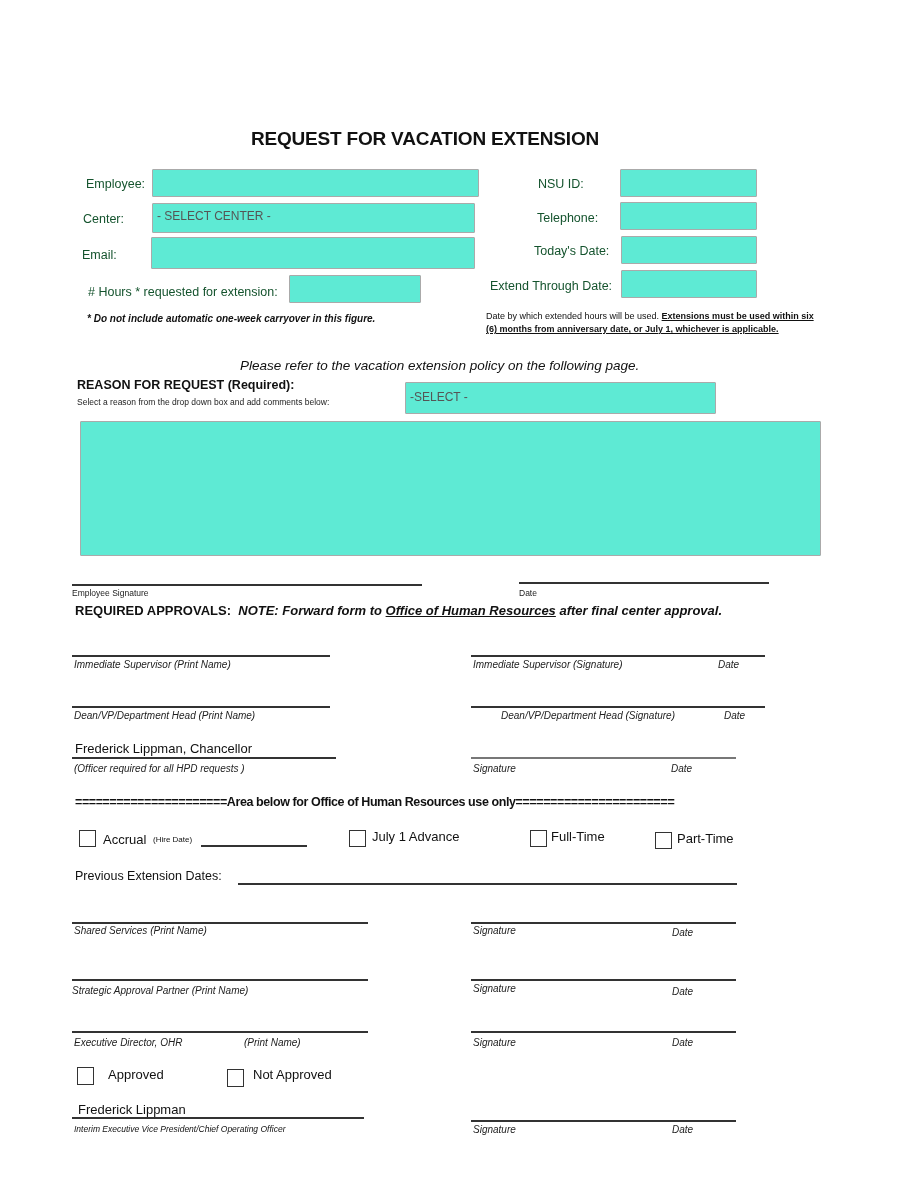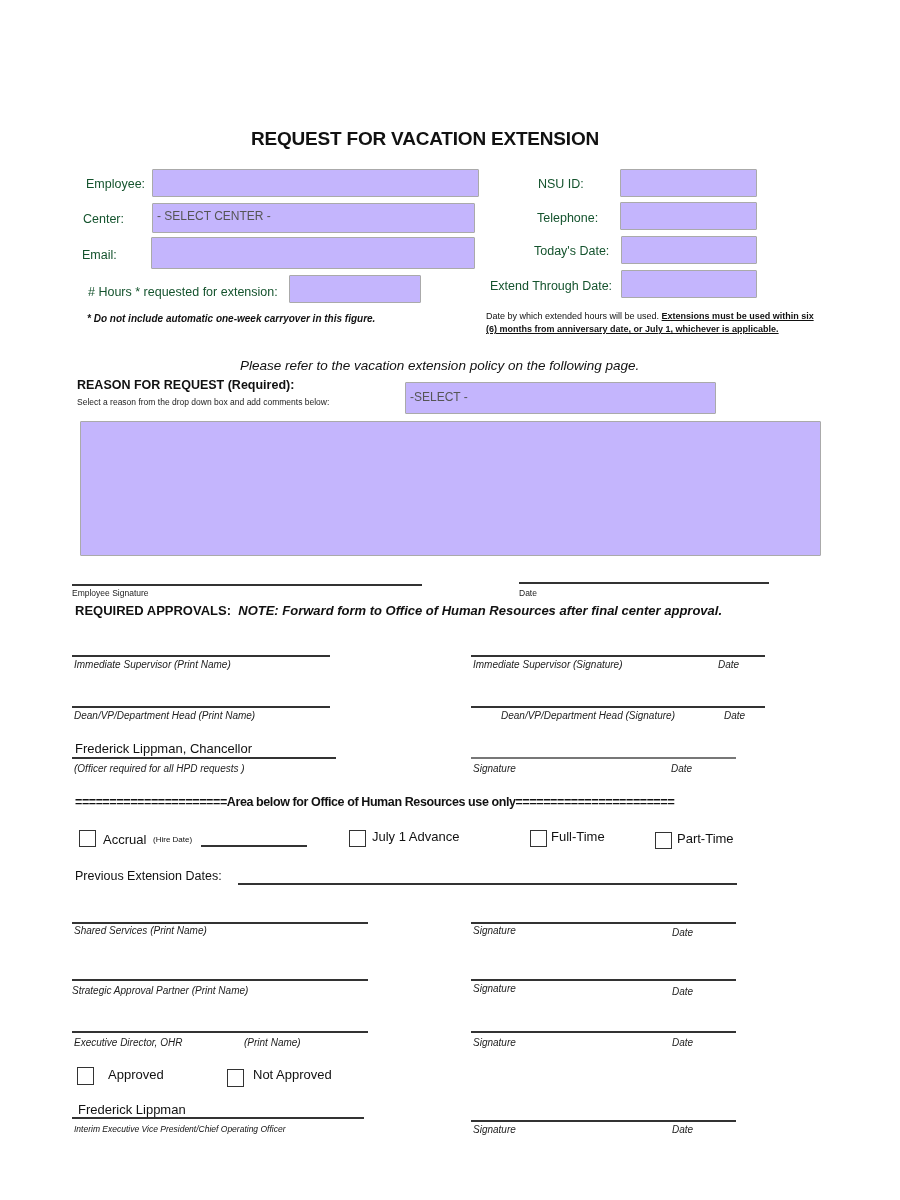--- a/index.html
+++ b/index.html
@@ -1,21 +1,21 @@
 <!DOCTYPE html>
 <html><head>
 <meta charset="utf-8">
 <style>
   * { box-sizing: border-box; margin: 0; padding: 0; }
   html, body { width: 900px; height: 1200px; background: #ffffff; overflow: hidden; }
   body { font-family: "Liberation Sans", sans-serif; color: #111; position: relative; }
   .abs { position: absolute; }
   .title { left: 0; width: 850px; top: 128px; text-align: center; font-weight: bold; font-size: 19px; letter-spacing: -0.2px; }
   .lbl { font-size: 12.5px; color: #14532d; white-space: nowrap; }
-  .field { background: #c4b5fd; border: 1.5px solid #aaaaaa; border-radius: 1px; font-size: 12px; color: #555; padding: 5px 4px; white-space: nowrap; }
+  .field { background: #5eead4; border: 1.5px solid #aaaaaa; border-radius: 1px; font-size: 12px; color: #555; padding: 5px 4px; white-space: nowrap; }
   .note-i { font-size: 10px; font-style: italic; font-weight: bold; white-space: nowrap; }
   .small { font-size: 9px; line-height: 13px; }
   .ul { text-decoration: underline; font-weight: bold; margin-top: 16px; }
   .line { border-top: 2px solid #333; height: 0; }
   .caption { font-size: 10px; font-style: italic; color: #222; white-space: nowrap; }
   .tiny { font-size: 8.5px; color: #222; white-space: nowrap; }
   .cb { width: 15px; height: 15px; border: 1.5px solid #333; background: #fff; }
   .cblbl { font-size: 13px; white-space: nowrap; }
   .sep { font-size: 12.5px; font-weight: bold; white-space: nowrap; letter-spacing: -0.4px; }
 </style>
@@ -61,21 +61,21 @@
 <div class="abs field" style="left:405px;top:382px;width:311px;height:32px;padding-top:7px">-SELECT -</div>
 <div class="abs field" style="left:80px;top:421px;width:741px;height:135px"></div>
 
 <div class="abs line" style="left:72px;top:584px;width:350px"></div>
 <span class="abs tiny" style="left:72px;top:588px">Employee Signature</span>
 <div class="abs line" style="left:519px;top:582px;width:250px"></div>
 <span class="abs tiny" style="left:519px;top:588px">Date</span>
 
 <div class="abs" style="left:75px;top:603px;font-size:13px;font-weight:bold;white-space:nowrap">
   <span>REQUIRED APPROVALS:</span>&nbsp;
-  <i>NOTE:  Forward form to </i><i style="">Office of Human Resources</i><i> after final center approval.</i>
+  <i>NOTE:  Forward form to </i><i style="text-decoration:underline">Office of Human Resources</i><i> after final center approval.</i>
 </div>
 
 <div class="abs line" style="left:72px;top:655px;width:258px"></div>
 <span class="abs caption" style="left:74px;top:659px">Immediate Supervisor (Print Name)</span>
 <div class="abs line" style="left:471px;top:655px;width:294px"></div>
 <span class="abs caption" style="left:473px;top:659px">Immediate Supervisor (Signature)</span>
 <span class="abs caption" style="left:718px;top:659px">Date</span>
 
 <div class="abs line" style="left:72px;top:706px;width:258px"></div>
 <span class="abs caption" style="left:74px;top:710px">Dean/VP/Department Head (Print Name)</span>

